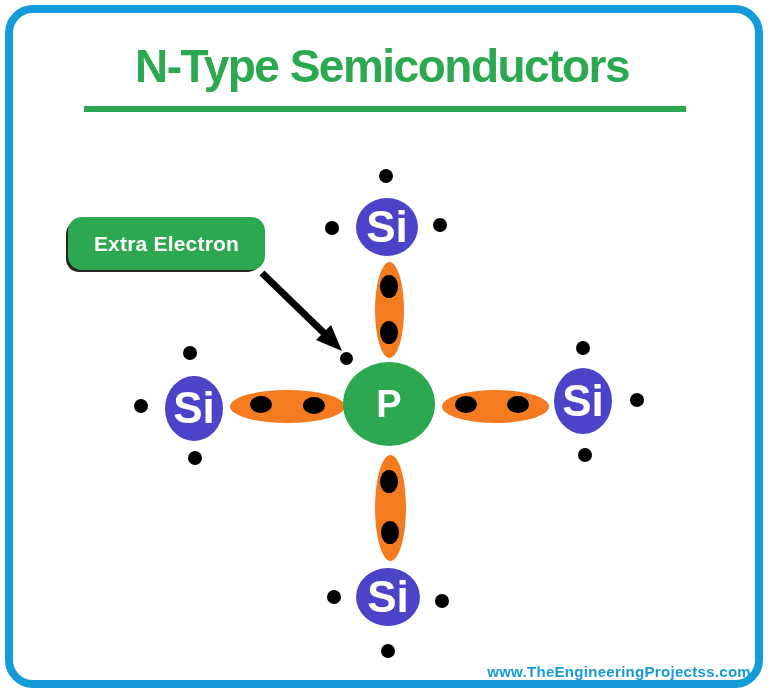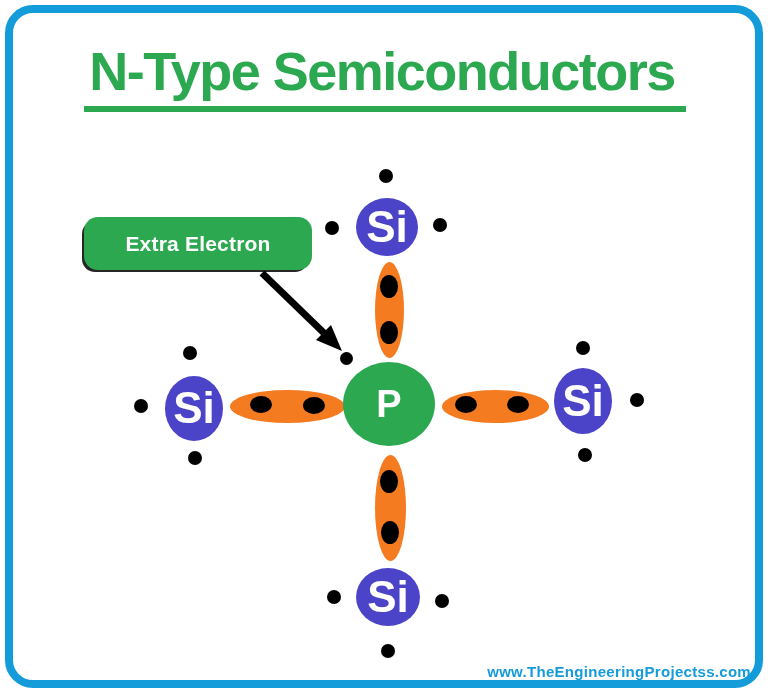--- a/index.html
+++ b/index.html
@@ -11,39 +11,39 @@
     position:relative;width:768px;height:693px;background:#ffffff;
     overflow:hidden;font-family:"Liberation Sans",sans-serif;
   }
   .frame{
     position:absolute;left:5px;top:5px;right:5px;bottom:5px;
     border:8px solid var(--blue);border-radius:28px;pointer-events:none;
   }
   .page-title{
     position:absolute;left:0;right:4px;top:40px;margin:0;
     text-align:center;color:var(--green);
-    font-size:54px;font-weight:bold;letter-spacing:-1.5px;line-height:1.15;
+    font-size:46px;font-weight:bold;letter-spacing:-1.5px;line-height:1.15;
     white-space:nowrap;
   }
   .title-underline{
     position:absolute;left:84px;top:106px;width:602px;height:6px;
     background:var(--green);
   }
   .atom{
     position:absolute;border-radius:50%;color:var(--white);
     font-weight:bold;display:flex;align-items:center;justify-content:center;
     z-index:3;
   }
   .atom.si{background:var(--purple);font-size:44px;}
   .atom.p{background:var(--green);font-size:38px;}
   .bond{position:absolute;border-radius:50%;background:var(--orange);z-index:2;}
   .bond-electron{position:absolute;border-radius:50%;background:var(--black);z-index:4;}
   .lone-dot{position:absolute;border-radius:50%;background:var(--black);z-index:4;}
   .callout{
-    position:absolute;left:84px;top:217px;width:228px;height:53px;
+    position:absolute;left:68px;top:217px;width:197px;height:53px;
     background:var(--green);border-radius:14px;z-index:5;
     display:flex;align-items:center;justify-content:center;
     color:var(--white);font-size:21px;font-weight:bold;letter-spacing:0.2px;
     box-shadow:-3px 3px 0 -1px rgba(0,0,0,0.85);
   }
   .arrow-svg{position:absolute;left:0;top:0;width:768px;height:693px;z-index:6;pointer-events:none;}
   .watermark{
     position:absolute;right:17px;bottom:13px;z-index:5;
     color:var(--blue);font-size:15px;font-weight:bold;letter-spacing:0.3px;
     white-space:nowrap;

